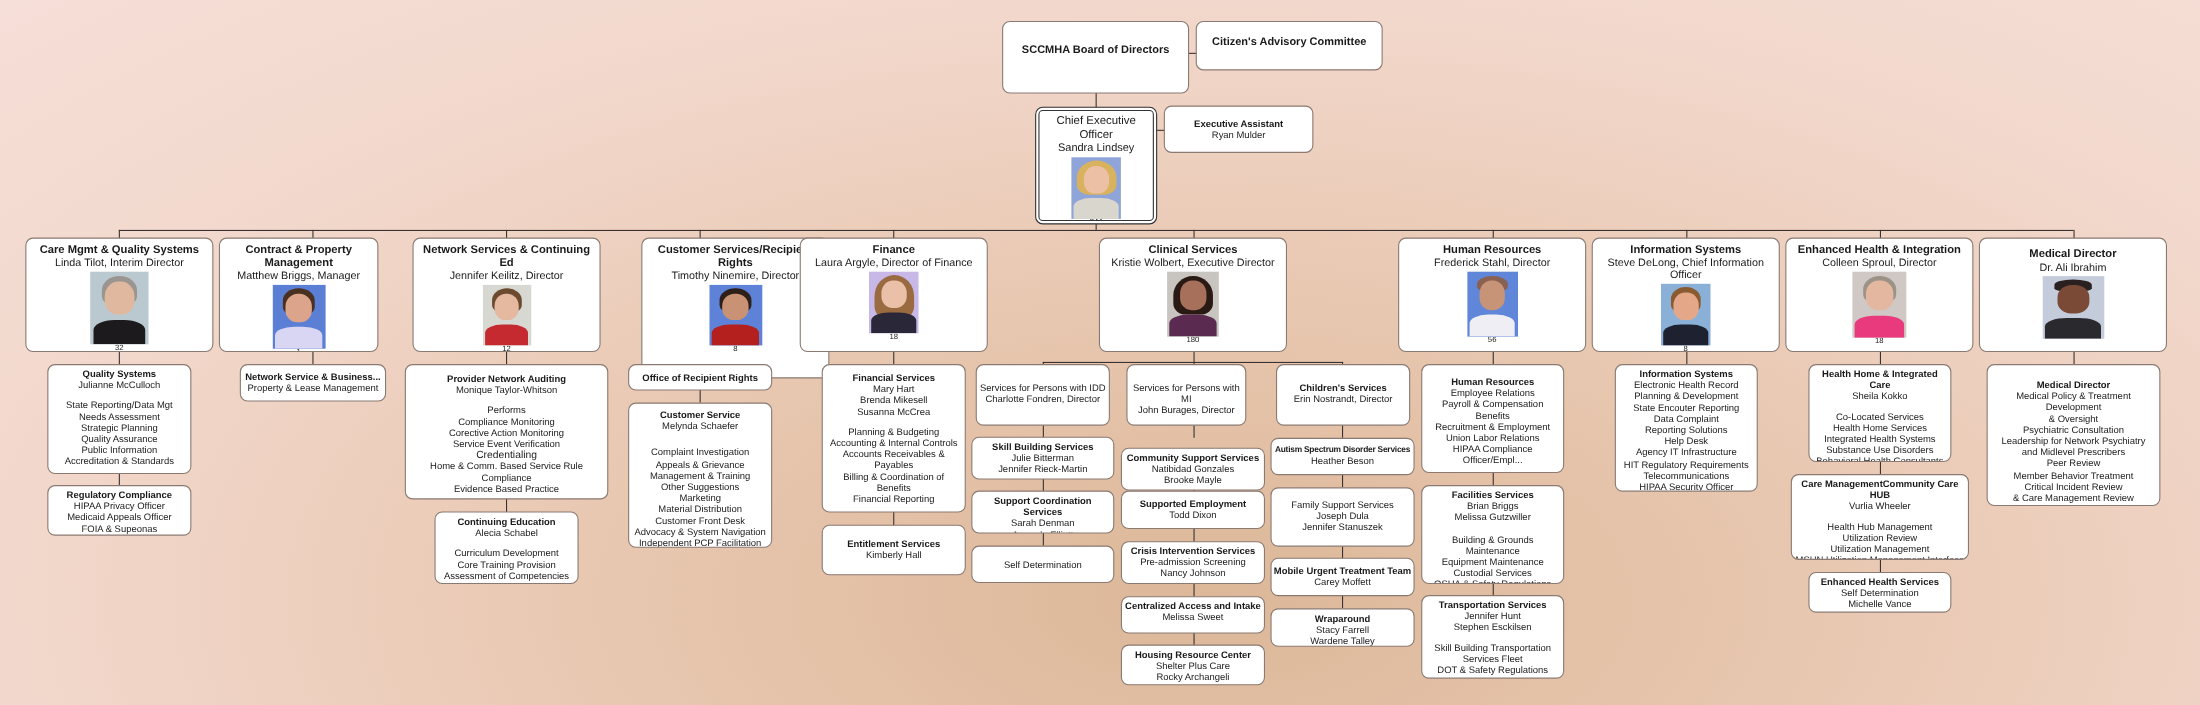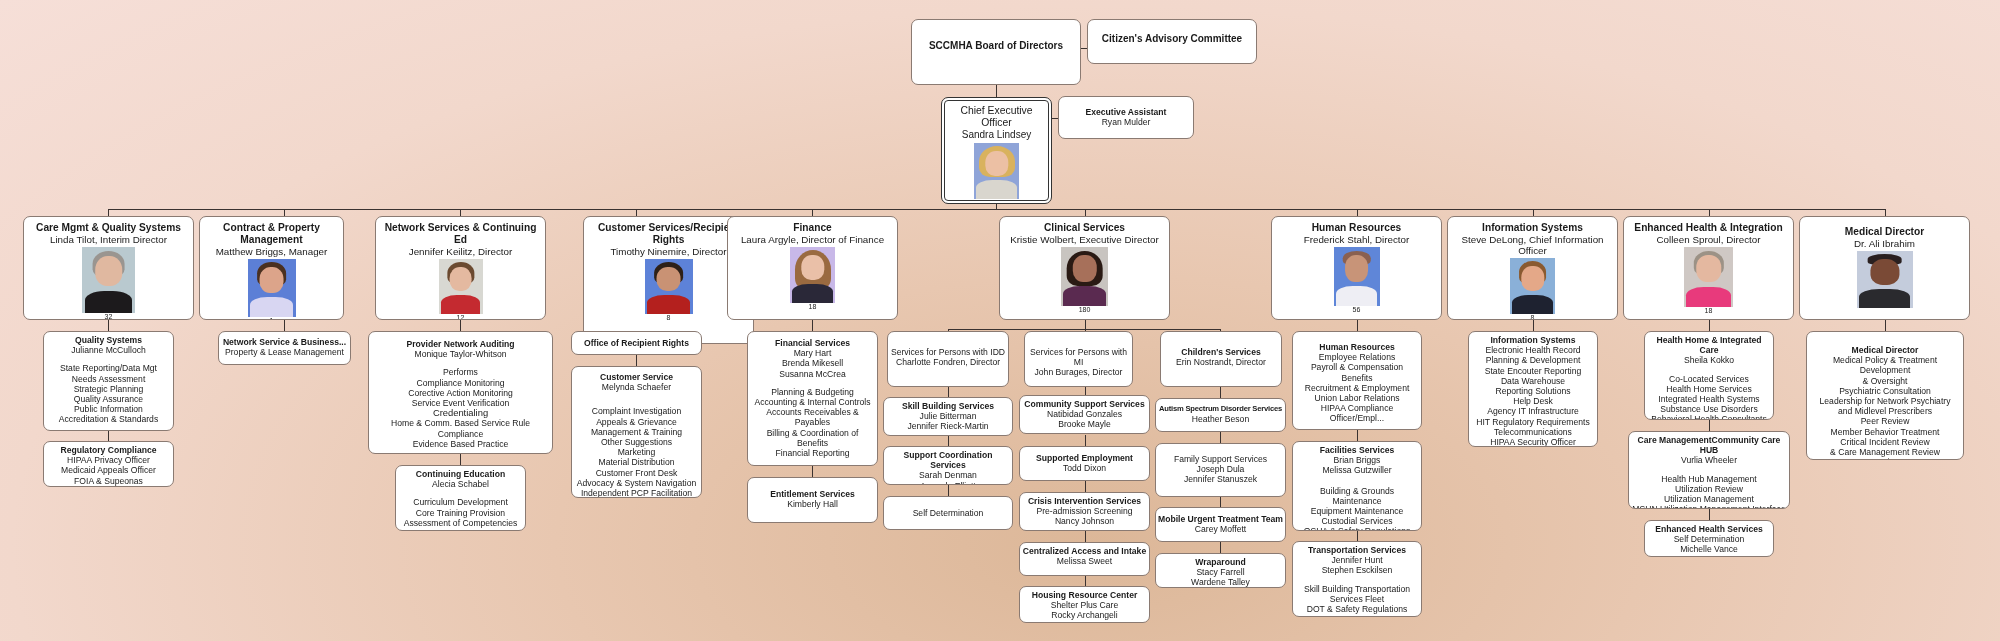--- a/index.html
+++ b/index.html
@@ -304,21 +304,21 @@
   <div>Amanda Elliott</div>
 </div>
 <div class="box" style="left:883px;top:496px;width:130px;height:34px;padding-top:11px">
   <div>Self Determination</div>
 </div>
 
 <div class="box" style="left:1024px;top:331px;width:109px;height:56px;padding-top:15px">
   <div>Services for Persons with MI</div>
   <div>John Burages, Director</div>
 </div>
-<div class="box" style="left:1019px;top:395px;width:131px;height:39px">
+<div class="box" style="left:1019px;top:407px;width:131px;height:39px">
   <div class="t">Community Support Services</div>
   <div>Natibidad Gonzales</div>
   <div>Brooke Mayle</div>
 </div>
 <div class="box" style="left:1019px;top:446px;width:131px;height:35px;padding-top:6px">
   <div class="t">Supported Employment</div>
   <div>Todd Dixon</div>
 </div>
 <div class="box" style="left:1019px;top:492px;width:131px;height:39px">
   <div class="t">Crisis Intervention Services</div>
@@ -385,21 +385,21 @@
   <div>Skill Building Transportation</div>
   <div>Services Fleet</div>
   <div>DOT &amp; Safety Regulations</div>
 </div>
 
 <div class="box" style="left:1468px;top:331px;width:130px;height:116px">
   <div class="t">Information Systems</div>
   <div>Electronic Health Record</div>
   <div>Planning &amp; Development</div>
   <div>State Encouter Reporting</div>
-  <div>Data Warehouse</div>
+  <div>Data Complaint</div>
   <div>Reporting Solutions</div>
   <div>Help Desk</div>
   <div>Agency IT Infrastructure</div>
   <div>HIT Regulatory Requirements</div>
   <div>Telecommunications</div>
   <div>HIPAA Security Officer</div>
 </div>
 
 <div class="box" style="left:1644px;top:331px;width:130px;height:89px">
   <div class="t">Health Home &amp; Integrated Care</div>

